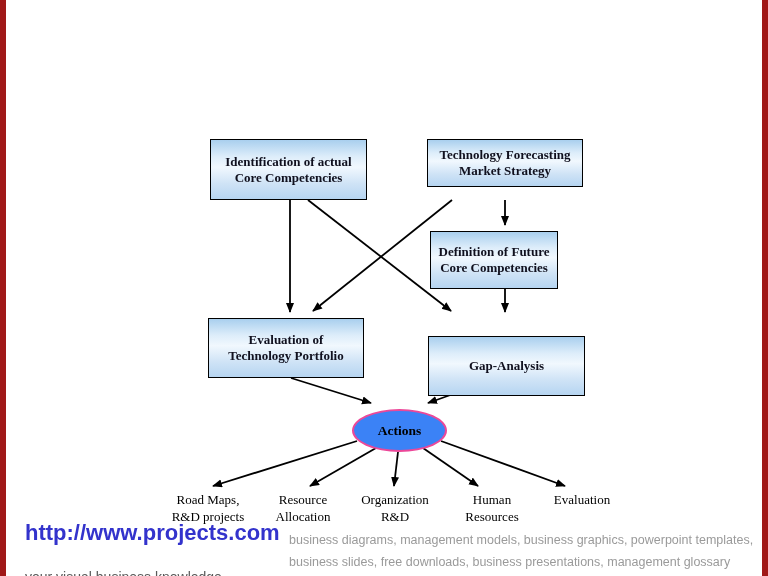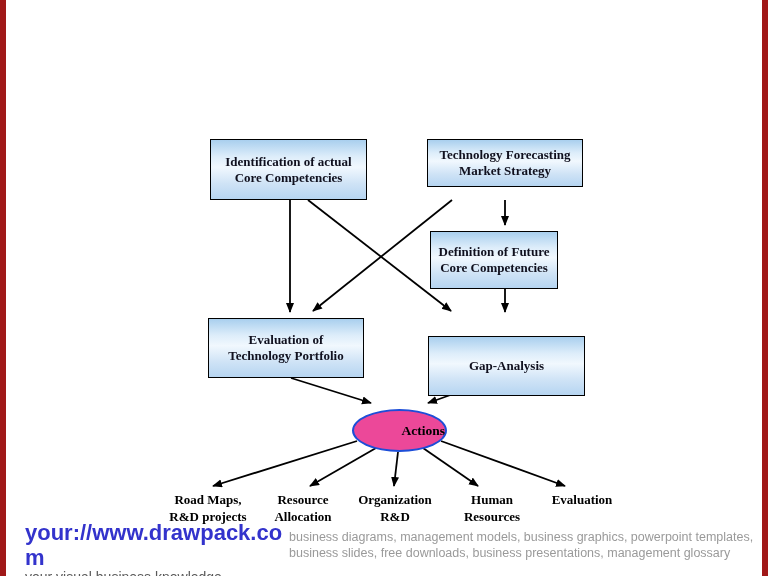--- a/index.html
+++ b/index.html
@@ -40,31 +40,31 @@
     z-index: 10; box-sizing: border-box;
   }
   .box-identification { left: 210px; top: 139px; width: 157px; height: 61px; }
   .box-technology    { left: 427px; top: 139px; width: 156px; height: 48px; }
   .box-definition    { left: 430px; top: 231px; width: 128px; height: 58px; }
   .box-evaluation    { left: 208px; top: 318px; width: 156px; height: 60px; }
   .box-gap           { left: 428px; top: 318px; width: 157px; height: 60px; margin-top: 18px; }
 
   .actions-ellipse {
     position: absolute; left: 352px; top: 409px; width: 95px; height: 43px;
-    background: #ec4899;
-    border: 2px solid #1d4ed8; border-radius: 50%;
-    display: flex; justify-content: flex-end; align-items: center;
+    background: #3b82f6;
+    border: 2px solid #ec4899; border-radius: 50%;
+    display: flex; justify-content: center; align-items: center;
     font-weight: bold; font-size: 13.5px; color: #000;
     z-index: 12; box-sizing: border-box;
   }
 
   .outcome {
     position: absolute; top: 492px;
     text-align: center;
-    font-weight: bold; font-size: 13px; line-height: 16.5px; color: #000;
+    font-weight: normal; font-size: 13px; line-height: 16.5px; color: #000;
     z-index: 10;
   }
   .outcome-0 { left: 148px; width: 120px; }
   .outcome-1 { left: 253px; width: 100px; }
   .outcome-2 { left: 334px; width: 122px; }
   .outcome-3 { left: 442px; width: 100px; }
   .outcome-4 { left: 522px; width: 120px; }
 
   .footer-url {
     position: absolute; left: 25px; top: 520px; width: 272px;
@@ -76,21 +76,21 @@
   }
   .footer-tagline {
     position: absolute; left: 25px; top: 569px; width: 300px;
     font-family: "Liberation Sans", sans-serif;
     font-size: 14px; color: #595959;
     z-index: 20;
   }
   .footer-description {
     position: absolute; left: 289px; top: 529px; width: 468px;
     font-family: "Liberation Sans", sans-serif;
-    font-size: 12.5px; line-height: 16px; color: #9a9a9a;
+    font-size: 12.5px; line-height: 22px; color: #9a9a9a;
     z-index: 20;
   }
 </style>
 </head>
 <body>
 
 <div class="edge-bar left"></div>
 <div class="edge-bar right"></div>
 
 <div class="slide-title">
@@ -157,15 +157,15 @@
   <div>R&amp;D</div>
 </div>
 <div class="outcome outcome-3">
   <div>Human</div>
   <div>Resources</div>
 </div>
 <div class="outcome outcome-4">
   <div>Evaluation</div>
 </div>
 
-<a class="footer-url" href="#">your://www.drawpack.com</a>
+<a class="footer-url" href="#">http://www.projects.com</a>
 <div class="footer-tagline">your visual business knowledge</div>
 <div class="footer-description">business diagrams, management models, business graphics, powerpoint templates, business slides, free downloads, business presentations, management glossary</div>
 
 </body></html>

